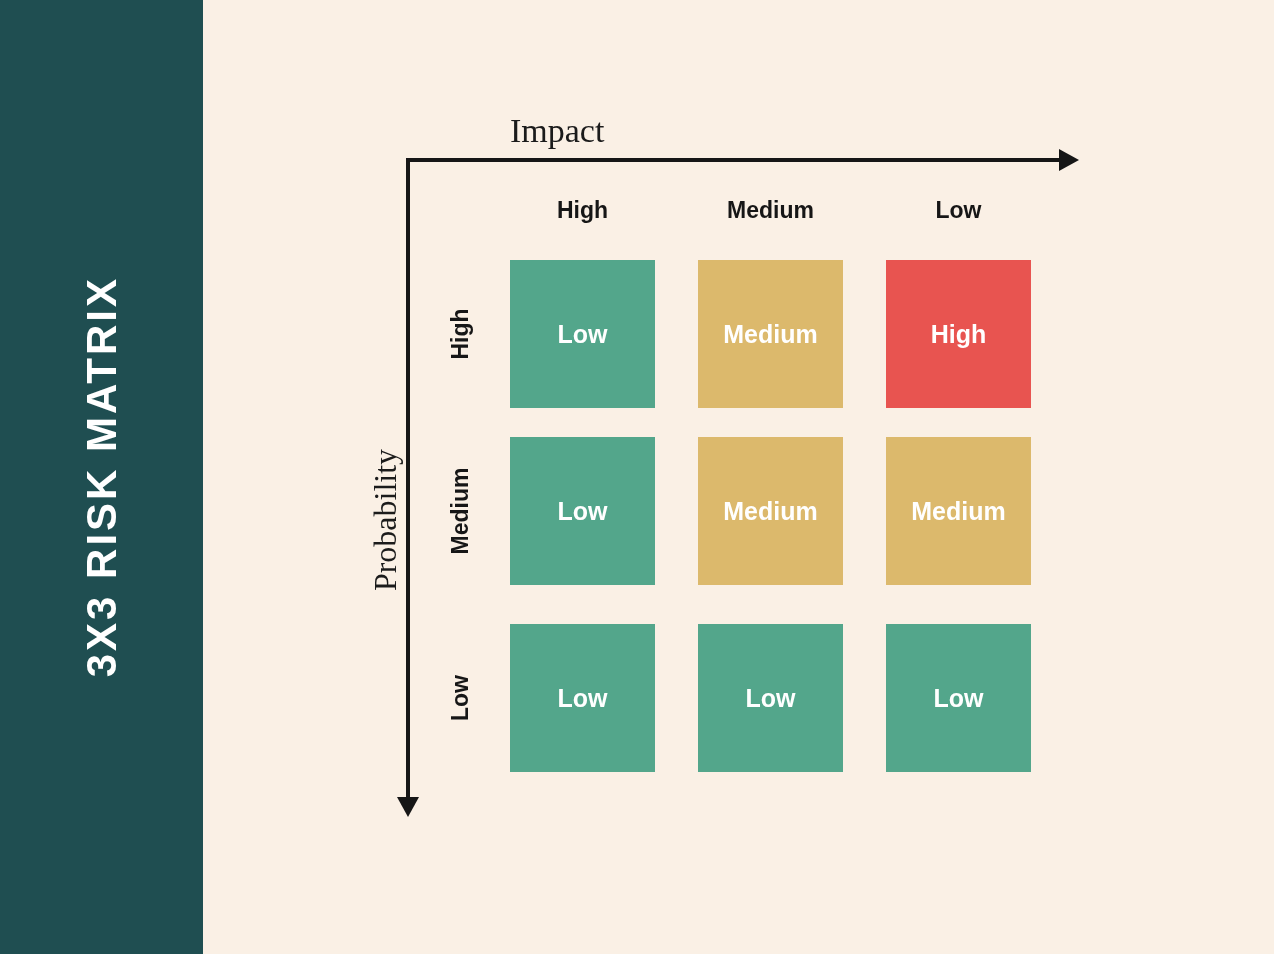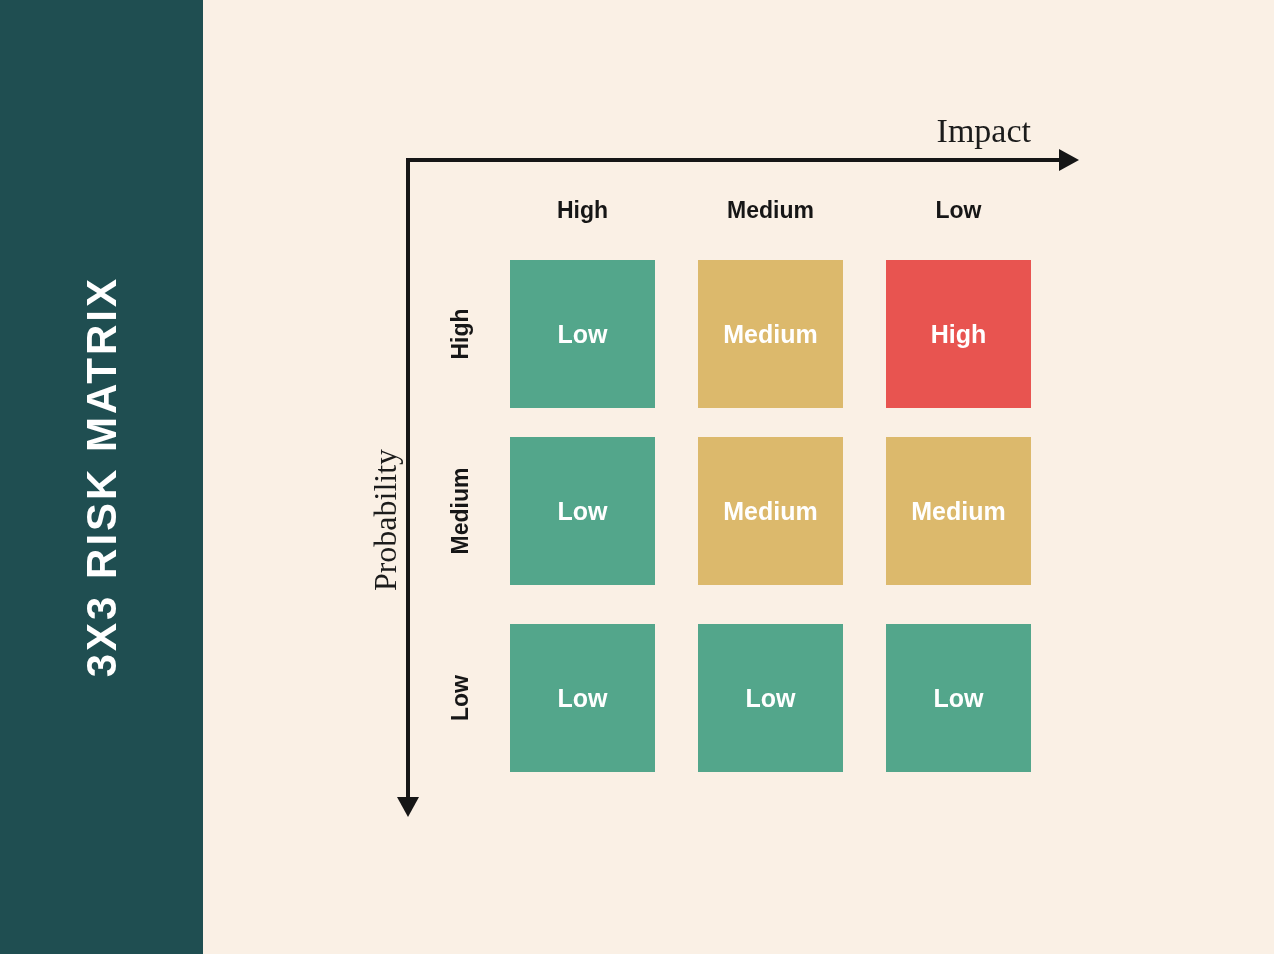--- a/index.html
+++ b/index.html
@@ -11,21 +11,21 @@
   .sidebar{
     position:absolute;left:0;top:0;width:203px;height:954px;
     display:flex;align-items:center;justify-content:center;
   }
   .sidebar-title{
     writing-mode:vertical-rl;transform:rotate(180deg);
     font-weight:bold;font-size:42px;letter-spacing:3px;white-space:nowrap;
     color:#FFFFFF;
   }
   .x-axis-label{
-    position:absolute;left:510px;top:112px;width:521px;text-align:right;
+    position:absolute;left:510px;top:112px;width:521px;text-align:left;
     font-family:"Liberation Serif","DejaVu Serif",serif;font-size:34px;color:#1b1b1b;
   }
   .y-axis-label{
     position:absolute;left:385px;top:520px;
     transform:translate(-50%,-50%) rotate(-90deg);white-space:nowrap;
     font-family:"Liberation Serif","DejaVu Serif",serif;font-size:32px;color:#1b1b1b;
   }
   .x-axis-line{position:absolute;left:407px;top:158px;width:655px;height:4px;}
   .x-axis-arrowhead{
     position:absolute;left:1059px;top:149px;width:0;height:0;

